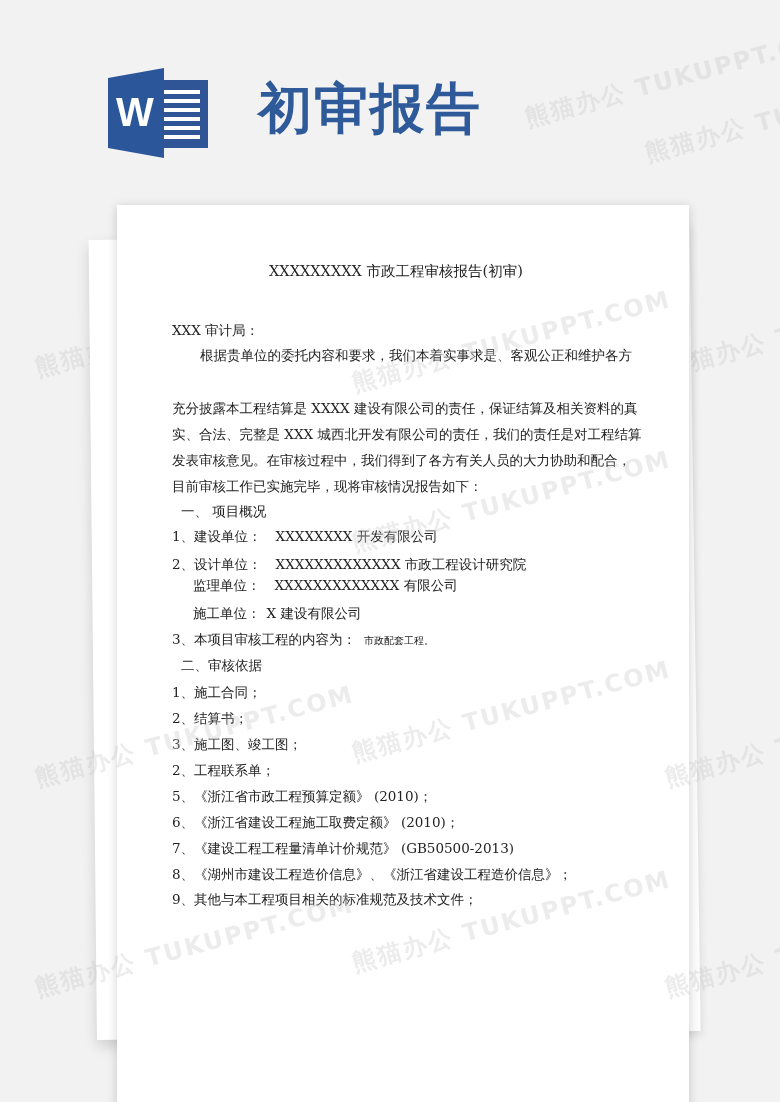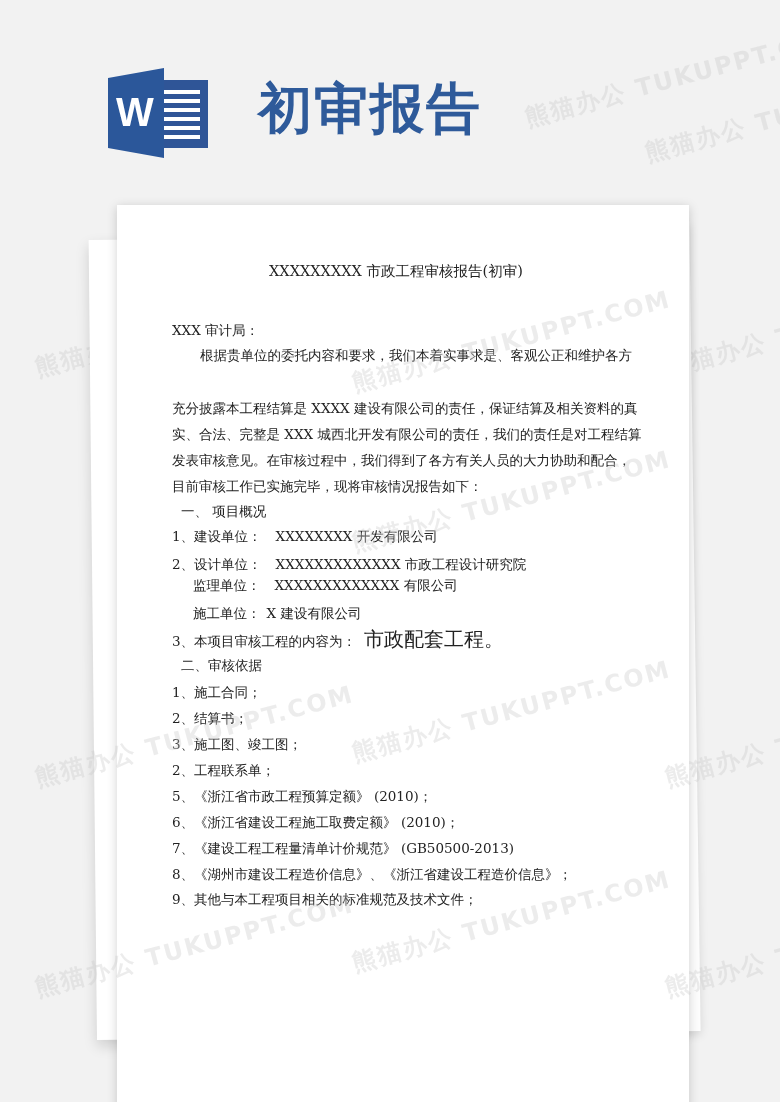--- a/index.html
+++ b/index.html
@@ -35,21 +35,21 @@
   }
   .page {
     position: absolute; left: 117px; top: 205px; width: 572px; height: 908px;
     background: #fff; box-shadow: 0 2px 10px rgba(0,0,0,0.18);
   }
   .line {
     position: absolute; white-space: nowrap; font-size: 13.5px; line-height: 20px;
     font-family: "DejaVu Serif", "Liberation Serif", serif; color: #222;
   }
   .doc-title { font-size: 14.5px; }
-  .big { font-size: 20px; }
+  .big { font-size: 10px; }
 </style>
 </head>
 <body>
 
 <div class="header">
   <svg class="word-icon" viewBox="0 0 104 90">
     <rect x="40" y="12" width="60" height="68" fill="#2f5597"></rect>
     <g fill="#ffffff">
       <rect x="48" y="22" width="44" height="4"></rect>
       <rect x="48" y="31" width="44" height="4"></rect>

